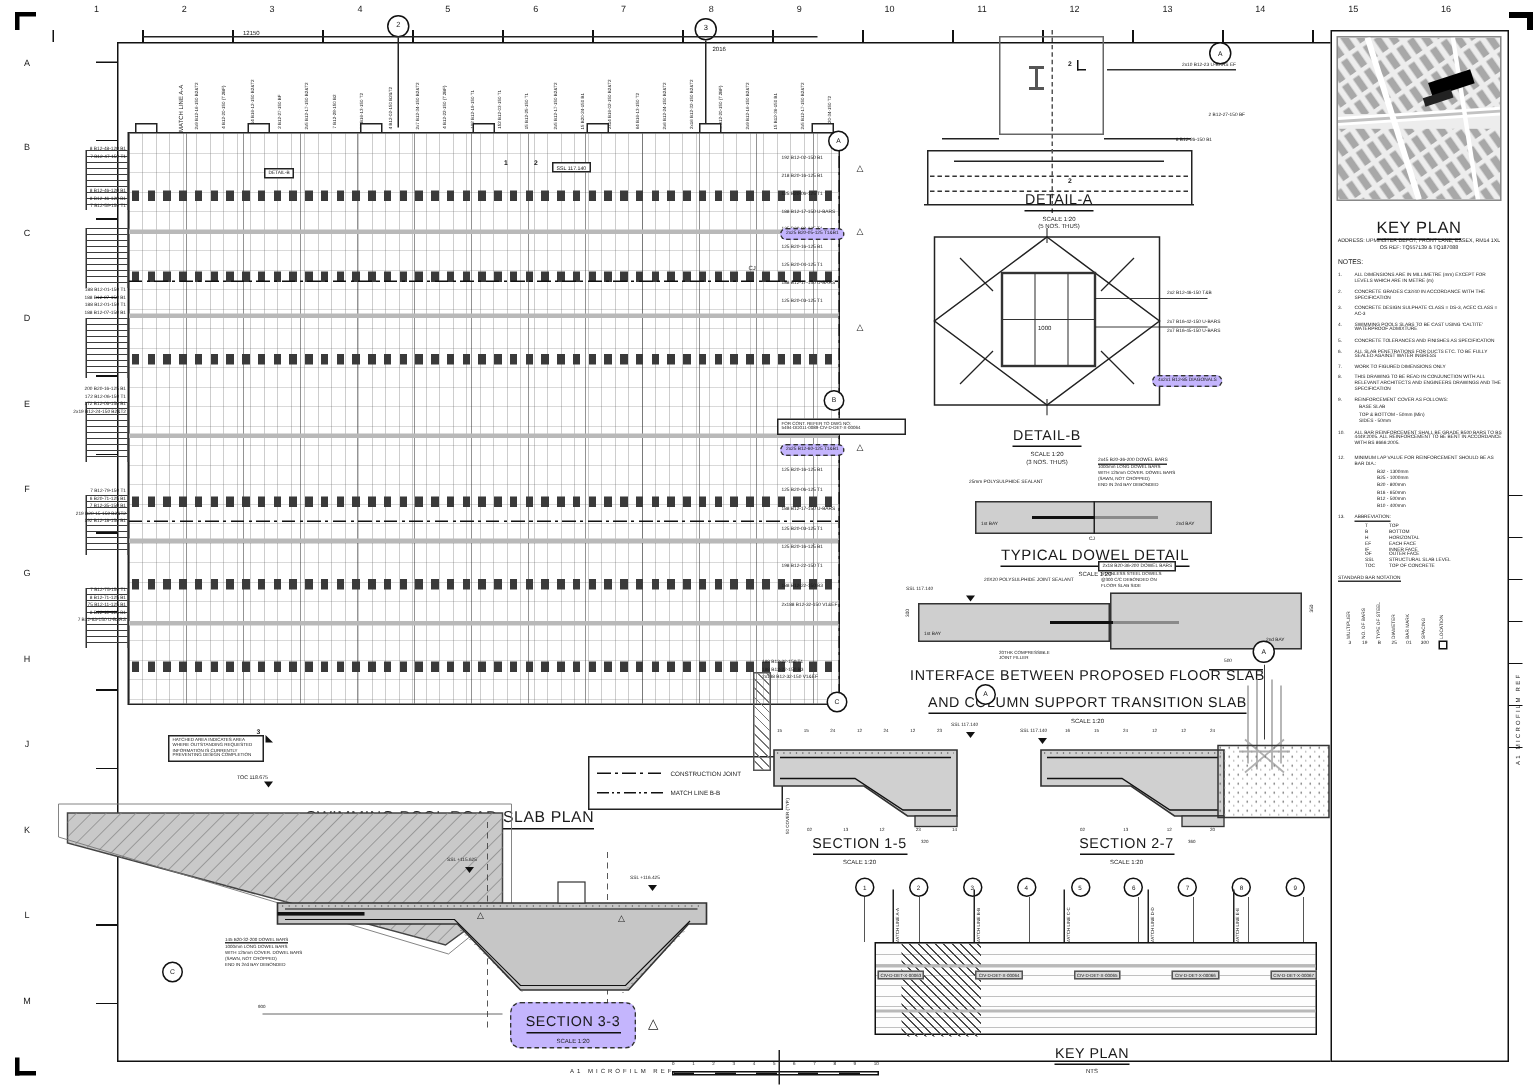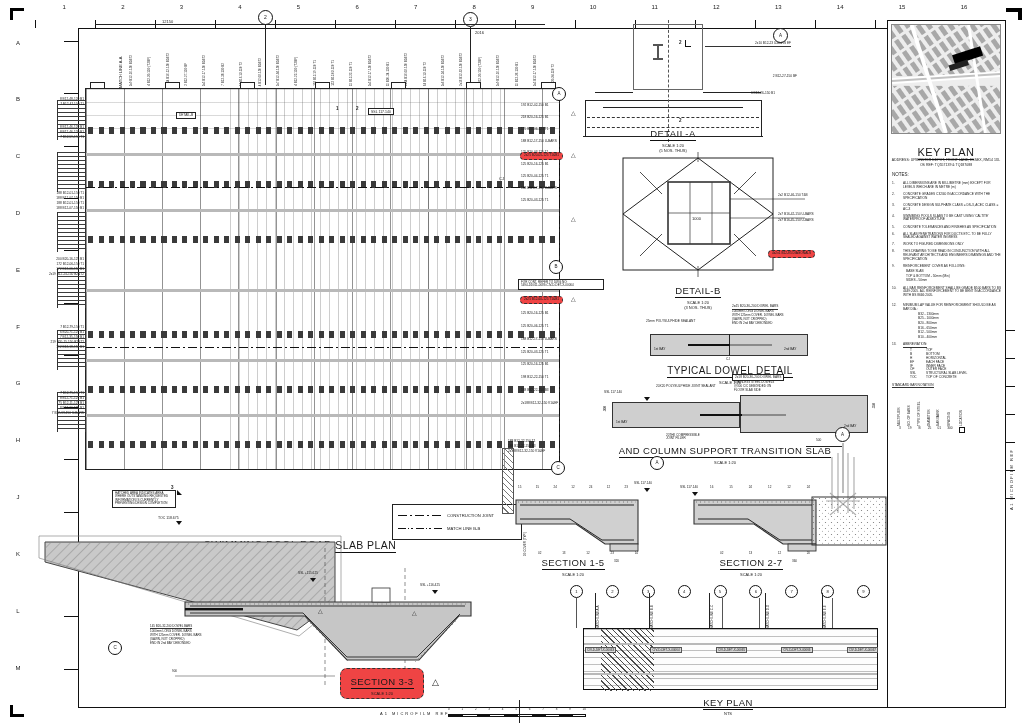--- a/index.html
+++ b/index.html
@@ -15,21 +15,21 @@
   .t45{font-size:4.5px;line-height:1.25}
   .t5{font-size:5px;line-height:1.3}
   .t6{font-size:6px;line-height:1.3}
   .vt{writing-mode:vertical-rl;transform:rotate(180deg);white-space:nowrap}
   .cen{text-align:center}
   .rt{text-align:right}
   .nw{white-space:nowrap}
   .ttl{border-bottom:.9px solid #111;padding-bottom:1px;white-space:nowrap;letter-spacing:.4px}
   .circ{border:.9px solid #111;border-radius:50%;display:flex;align-items:center;justify-content:center;background:#fff;position:absolute}
   .box{border:.8px solid #222;background:#fff}
-  .cloud{border:.8px dashed #333;border-radius:7px;padding:1px 3px;background:#ef4444;white-space:nowrap}
+  .cloud{border:.8px dashed #333;border-radius:7px;padding:1px 3px;background:#c4b5fd;white-space:nowrap}
   .hline{background:#222}
   .vline{background:#222}
   .gline{background:#b9b9b9}
   .hstrip{background:repeating-linear-gradient(90deg,#3a3a3a 0 5px,transparent 5px 10.5px)}
   .lstrip{background:repeating-linear-gradient(180deg,#3c3c3c 0 .9px,transparent .9px 4px);border-left:.8px solid #333;border-right:.8px solid #333}
   .dashdot{background:repeating-linear-gradient(90deg,#111 0 9px,transparent 9px 12px,#111 12px 14px,transparent 14px 17px)}
   .dashdot2{background:repeating-linear-gradient(90deg,#111 0 8px,transparent 8px 10px,#111 10px 11.5px,transparent 11.5px 13.5px,#111 13.5px 15px,transparent 15px 18px)}
   .vdashdot{background:repeating-linear-gradient(180deg,#111 0 8px,transparent 8px 11px,#111 11px 13px,transparent 13px 16px)}
   .planbg{background-image:
     repeating-linear-gradient(90deg,rgba(40,40,40,.5) 0 .7px,transparent .7px 38px),
@@ -271,21 +271,21 @@
     <span class="ttl" style="font-size:10.5px">SWIMMING POOL ROAD SLAB PLAN</span>
     <div class="t45" style="margin-top:2px">SCALE 1:100</div>
   </div>
 
   <div class="abs box t30" style="left:112px;top:490px;width:64px;padding:1px 2px">HATCHED AREA INDICATES AREA WHERE OUTSTANDING REQUESTED INFORMATION IS CURRENTLY PREVENTING DESIGN COMPLETION</div>
   <div class="abs t35 nw" style="left:158px;top:516px">TOC 118.675</div>
   <div class="abs" style="left:176px;top:521px;width:0;height:0;border-left:3px solid transparent;border-right:3px solid transparent;border-top:4px solid #111"></div>
   <div class="abs flagnum" style="left:171px;top:485px">3</div>
   <div class="abs" style="left:177px;top:490px;width:0;height:0;border-left:5px solid #111;border-top:5px solid transparent"></div>
 
-  <div class="abs" style="left:575px;top:18px;width:230px;height:135px">
+  <div class="abs" style="left:608px;top:18px;width:230px;height:135px">
     <div class="abs" style="left:58px;top:6px;width:70px;height:66px;border:1.4px solid #666"></div>
     <div class="abs" style="left:78px;top:26px;width:10px;height:16px;border-top:2px solid #555;border-bottom:2px solid #555">
       <div style="width:2px;height:100%;background:#555;margin:0 auto"></div>
     </div>
     <div class="abs flagnum" style="left:104px;top:22px">2</div>
     <div class="abs" style="left:110px;top:22px;width:6px;height:7px;border-left:1.2px solid #111;border-bottom:1.2px solid #111"></div>
     <div class="abs hline" style="left:20px;top:74px;width:38px;height:1.2px"></div>
     <div class="abs hline" style="left:128px;top:74px;width:58px;height:1.2px"></div>
     <div class="abs hline" style="left:10px;top:82px;width:176px;height:.8px"></div>
     <div class="abs hline" style="left:28px;top:89px;width:140px;height:.8px"></div>
@@ -374,20 +374,21 @@
     <div class="abs" style="left:146px;top:44px;width:44px;height:2.4px;background:#8a8a8a"></div>
     <div class="abs t32" style="left:20px;top:51px">1st BAY</div>
     <div class="abs t32" style="left:248px;top:55px">2nd BAY</div>
     <div class="abs vt t32" style="left:8px;top:36px">300</div>
     <div class="abs vt t32" style="left:277px;top:33px">350</div>
     <div class="abs t30 nw" style="left:70px;top:64px">
       <div>20THK COMPRESSIBLE</div>
       <div>JOINT FILLER</div>
     </div>
     <div class="abs cen" style="left:4px;top:70px;width:250px">
+      <div><span class="ttl" style="font-size:9.5px;border-bottom:none">INTERFACE BETWEEN PROPOSED FLOOR SLAB</span></div>
       <div><span class="ttl" style="font-size:9.5px">AND COLUMN SUPPORT TRANSITION SLAB</span></div>
       <div class="t4" style="margin-top:1.5px">SCALE 1:20</div>
     </div>
   </div>
 
   <div class="abs" style="left:508px;top:440px;width:150px;height:140px">
     <div class="abs repeat-col t32" style="left:0;top:0;gap:1px">
         <span>188 B12-22-150 T1</span>
         <span>188 B12-22-150 B3</span>
         <span>2x188 B12-32-150 V1&amp;EF</span>

